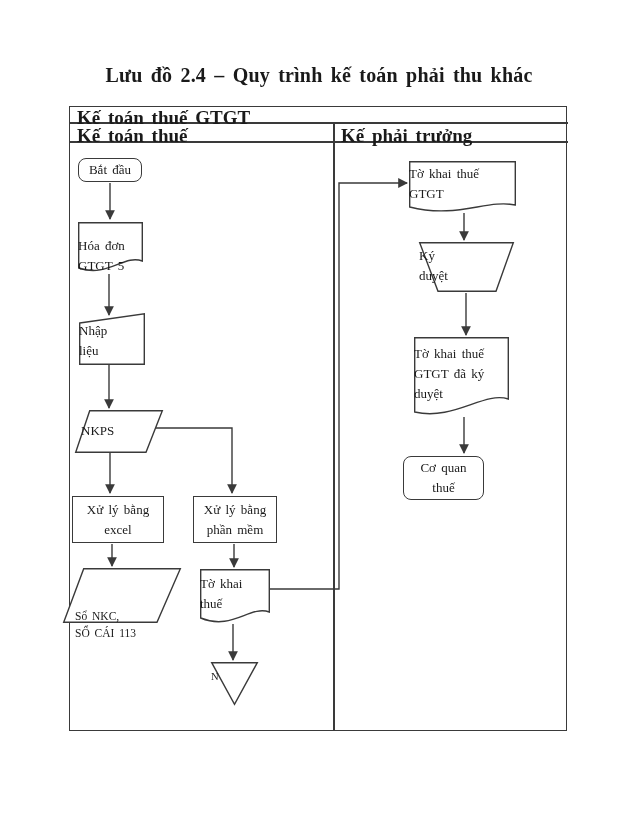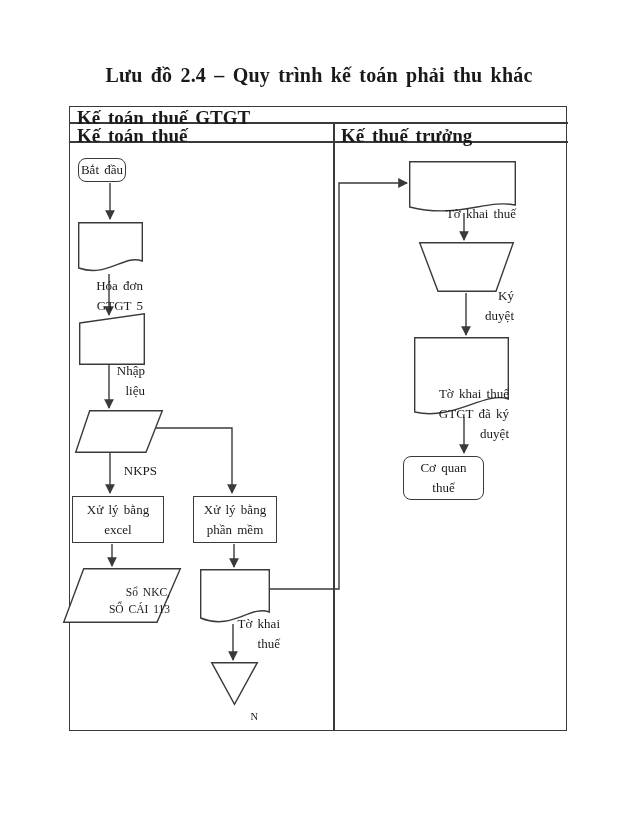--- a/index.html
+++ b/index.html
@@ -11,21 +11,21 @@
   .title{
     top:64px;left:0;width:638px;text-align:center;
     font-size:20px;font-weight:bold;word-spacing:3px;letter-spacing:.2px;
   }
   
   .tbl-outer{left:69px;top:106px;width:496px;height:623px;border:1.5px solid #3a3a3a;}
   .hline{height:1.5px;background:#3a3a3a;}
   .vline{width:1.5px;background:#3a3a3a;}
   .lane-hdr{font-size:19px;font-weight:bold;word-spacing:3px;white-space:nowrap;}
   
-  .lbl{position:absolute;text-align:right;font-size:13px;line-height:20px;word-spacing:2px;white-space:nowrap;margin-top:40px;}
+  .lbl{position:absolute;text-align:left;font-size:13px;line-height:20px;word-spacing:2px;white-space:nowrap;}
   .node-box{position:absolute;border:1.4px solid #3a3a3a;background:#fff;box-sizing:border-box;
     display:flex;flex-direction:column;align-items:center;justify-content:center;
     font-size:13px;line-height:20px;text-align:center;word-spacing:2px;}
   .rounded{border-radius:8px;}
   svg.shape{position:absolute;overflow:visible;}
   svg.shape path,svg.shape polygon{fill:#ffffff;stroke:#3a3a3a;stroke-width:1.4;}
   .small{font-size:11.5px;line-height:17px;}
   .tiny{font-size:10.5px;line-height:14px;}
 </style>
 </head>
@@ -35,21 +35,21 @@
 
   <div class="abs title">Lưu đồ 2.4 – Quy trình kế toán phải thu khác</div>
 
   <div class="abs tbl-outer"></div>
   <div class="abs hline" style="left:69px;top:122px;width:499px;"></div>
   <div class="abs hline" style="left:69px;top:141px;width:499px;"></div>
   <div class="abs vline" style="left:333px;top:122px;height:609px;"></div>
 
   <div class="abs lane-hdr" style="left:77px;top:107px;">Kế toán thuế GTGT</div>
   <div class="abs lane-hdr" style="left:77px;top:125px;">Kế toán thuế</div>
-  <div class="abs lane-hdr" style="left:341px;top:125px;">Kế thuế trưởng</div>
+  <div class="abs lane-hdr" style="left:341px;top:125px;">Kế phải trưởng</div>
 
   <svg class="abs" style="left:0;top:0;" width="638" height="826">
     <defs>
       <marker id="arrow" viewBox="0 0 10 10" refX="9" refY="5" markerWidth="7" markerHeight="7" orient="auto">
         <path d="M0,0 L10,5 L0,10 Z" fill="#3a3a3a"></path>
       </marker>
     </defs>
     <g stroke="#3a3a3a" stroke-width="1.4" fill="none">
       <line x1="110" y1="183" x2="110" y2="219" marker-end="url(#arrow)"></line>
       <line x1="109" y1="274" x2="109" y2="315" marker-end="url(#arrow)"></line>
@@ -59,21 +59,21 @@
       <line x1="112" y1="544" x2="112" y2="566" marker-end="url(#arrow)"></line>
       <line x1="234" y1="544" x2="234" y2="567" marker-end="url(#arrow)"></line>
       <line x1="233" y1="624" x2="233" y2="660" marker-end="url(#arrow)"></line>
       <polyline points="270,589 339,589 339,183 407,183" marker-end="url(#arrow)"></polyline>
       <line x1="464" y1="213" x2="464" y2="240" marker-end="url(#arrow)"></line>
       <line x1="466" y1="293" x2="466" y2="335" marker-end="url(#arrow)"></line>
       <line x1="464" y1="417" x2="464" y2="453" marker-end="url(#arrow)"></line>
     </g>
   </svg>
 
-  <div class="node-box rounded" style="left:78px;top:158px;width:48px;height:24px;">
+  <div class="node-box rounded" style="left:78px;top:158px;width:64px;height:24px;">
     <div>Bắt đầu</div>
   </div>
 
   <svg class="shape" style="left:78px;top:222px;" width="65" height="56" viewBox="0 0 65 56">
     <path d="M0.7,0.7 H64.3 V39 C46,32 30,56 0.7,46 Z"></path>
   </svg>
   <div class="lbl" style="left:78px;top:236px;width:65px;">
     <div>Hóa đơn</div>
     <div>GTGT 5</div>
   </div>
@@ -99,21 +99,21 @@
   </div>
 
   <div class="node-box" style="left:193px;top:496px;width:84px;height:47px;">
     <div>Xử lý bằng</div>
     <div>phần mềm</div>
   </div>
 
   <svg class="shape" style="left:63px;top:568px;" width="118" height="55" viewBox="0 0 118 55">
     <polygon points="20.7,0.7 117.3,0.7 94,54.3 0.7,54.3"></polygon>
   </svg>
-  <div class="lbl small" style="left:75px;top:544px;width:95px;">
+  <div class="lbl small" style="left:75px;top:608px;width:95px;">
     <div>Sổ NKC,</div>
     <div>SỔ CÁI 113</div>
   </div>
 
   <svg class="shape" style="left:200px;top:569px;" width="70" height="61" viewBox="0 0 70 61">
     <path d="M0.7,0.7 H69.3 V43 C50,36 32,62 0.7,49 Z"></path>
   </svg>
   <div class="lbl" style="left:200px;top:574px;width:80px;">
     <div>Tờ khai</div>
     <div>thuế</div>
@@ -124,20 +124,21 @@
   </svg>
   <div class="lbl tiny" style="left:211px;top:670px;width:47px;">
     <div>N</div>
   </div>
 
   <svg class="shape" style="left:409px;top:161px;" width="107" height="52" viewBox="0 0 107 52">
     <path d="M0.7,0.7 H106.3 V44 C78,38 48,58 0.7,46 Z"></path>
   </svg>
   <div class="lbl" style="left:409px;top:164px;width:107px;">
     <div>Tờ khai thuế</div>
+    <div>GTGT</div>
   </div>
 
   <svg class="shape" style="left:419px;top:242px;" width="95" height="50" viewBox="0 0 95 50">
     <polygon points="0.7,0.7 94.3,0.7 77,49.3 19,49.3"></polygon>
   </svg>
   <div class="lbl" style="left:419px;top:246px;width:95px;">
     <div>Ký</div>
     <div>duyệt</div>
   </div>
 

